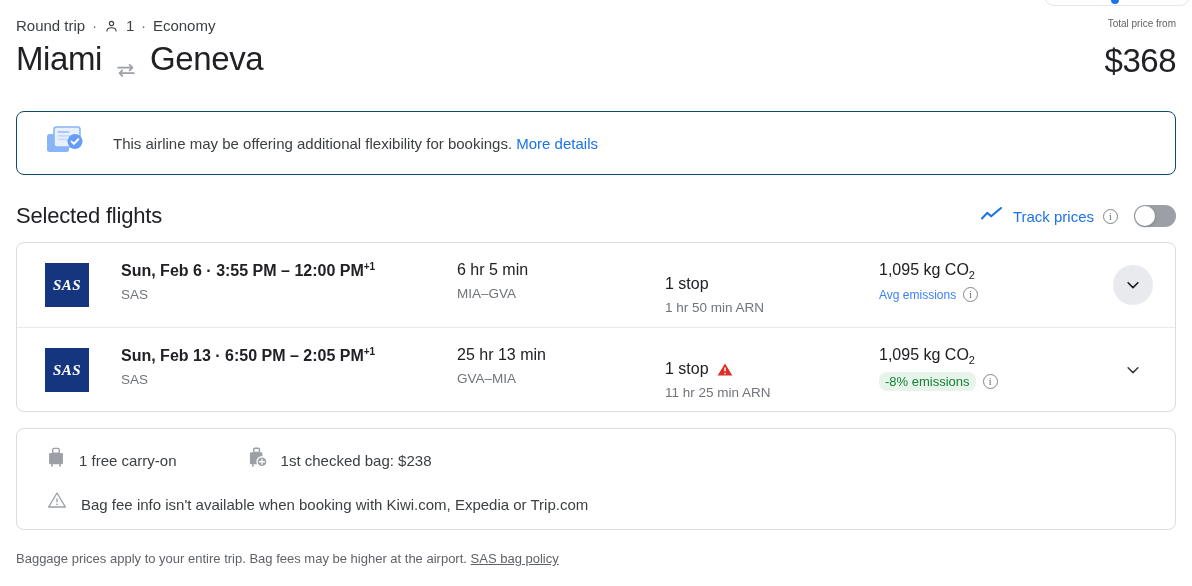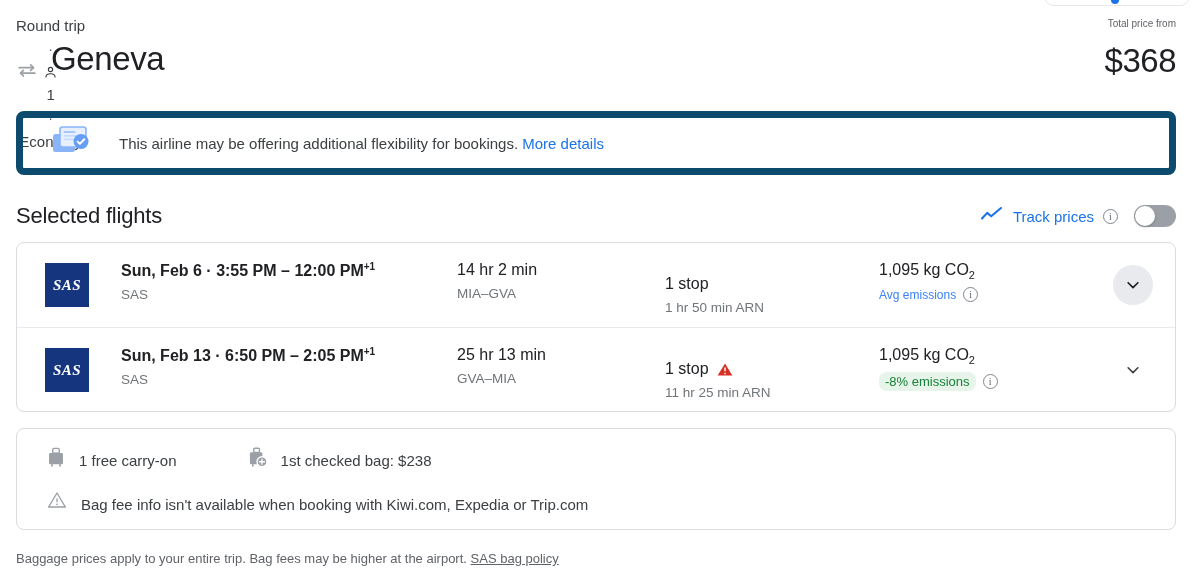--- a/index.html
+++ b/index.html
@@ -24,21 +24,20 @@
     width: 8px; height: 8px; border-radius: 50%;
     background: #1a73e8;
   }
 
   
   .hdr-meta {
     position: absolute; left: 16px; top: 17px;
     font-size: 15px; color: #3c4043;
     display: flex; align-items: center; gap: 7px;
     white-space: nowrap;
-    flex-direction: column;
   }
   .hdr-meta .dot { color: #5f6368; font-size: 14px; }
   .person-icon { display:inline-block; width: 15px; height: 15px; position: relative; top: 1px; }
 
   .hdr-route {
     position: absolute; left: 16px; top: 40px;
     font-size: 33px; font-weight: 400; letter-spacing: -0.4px;
     display: flex; align-items: center; gap: 13px;
     color: #202124; white-space: nowrap;
   }
@@ -50,21 +49,21 @@
   }
   .price-value {
     position: absolute; right: 16px; top: 42px;
     font-size: 33px; color: #202124; letter-spacing: -0.5px; white-space: nowrap;
   }
 
   
   .flex-banner {
     position: absolute; left: 16px; top: 111px;
     width: 1160px; height: 64px;
-    border: 7px solid #0c4a6e; border-radius: 8px;
+    border: 1px solid #0c4a6e; border-radius: 8px;
     display: flex; align-items: center; padding-left: 28px; gap: 28px;
   }
   .flex-text { font-size: 15px; color: #3c4043; }
   .flex-link { color: #1a73e8; cursor: pointer; }
 
   
   .sf-title {
     position: absolute; left: 16px; top: 203px;
     font-size: 22px; color: #202124; letter-spacing: -0.2px;
   }
@@ -187,20 +186,21 @@
         <circle cx="12" cy="7.2" r="3.4" fill="none" stroke="#3c4043" stroke-width="1.8"></circle>
         <path d="M4.6 20c0-3.8 3.4-6 7.4-6s7.4 2.2 7.4 6" fill="none" stroke="#3c4043" stroke-width="1.8"></path>
       </svg>
     </span>
     <span>1</span>
     <span class="dot">·</span>
     <span>Economy</span>
   </div>
 
   <div class="hdr-route">
+    <span>Miami</span>
     <span class="swap-icon">
       <svg viewBox="0 0 24 24" width="22" height="22" fill="none" stroke="#9aa0a6" stroke-width="1.9" stroke-linecap="round" stroke-linejoin="round">
         <path d="M3.5 9.5h15"></path>
           <path d="M16 6.5l3 3-3 3"></path>
         <path d="M20.5 15.5h-15"></path>
           <path d="M8 12.5l-3 3 3 3"></path>
       </svg>
     </span>
     <span>Geneva</span>
   </div>
@@ -251,21 +251,21 @@
       <div class="col-time">
         <div class="line1 bold">
           <span>Sun, Feb 6</span>
           <span class="sep-dot">·</span>
           <span>3:55 PM – 12:00 PM</span><span class="sup">+1</span>
         </div>
         <div class="line2">SAS</div>
       </div>
 
       <div class="col-dur">
-        <div class="line1">14 hr 2 min</div>
+        <div class="line1">6 hr 5 min</div>
         <div class="line2">MIA–GVA</div>
       </div>
 
       <div class="col-stop">
         <div class="line1 stop-line">
           <span>1 stop</span>
         </div>
         <div class="line2">1 hr 50 min ARN</div>
       </div>
 

